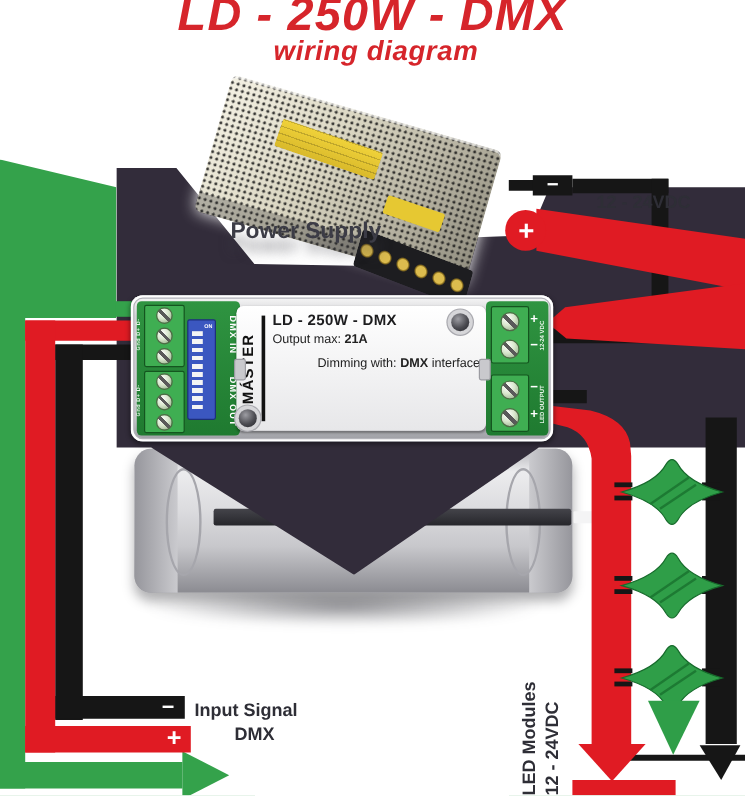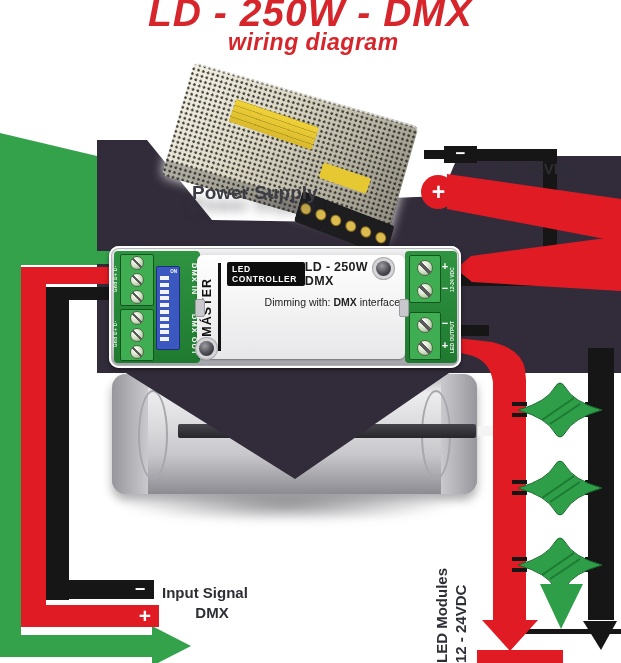--- a/index.html
+++ b/index.html
@@ -279,22 +279,25 @@
       <div class="dmxlab out">DMX OUT</div>
     </div>
 
     <div class="abs plate">
       <div class="brand">
         <span>MÁSTER</span>
       </div>
       <div class="brand-bar"></div>
       <div class="plate-content">
         <div class="row1">
-          <span class="badge">LED CONTROLLER</span>
           <span class="model">LD - 250W - DMX</span>
+        </div>
+        <div class="spec">
+          <span>Output max:</span>
+          <b>21A</b>
         </div>
         <div class="spec dim">
           <span>Dimming with:</span>
           <b>DMX</b>
           <span>interface</span>
         </div>
       </div>
       <div class="pscrew tr"></div>
       <div class="pscrew bl"></div>
     </div>

